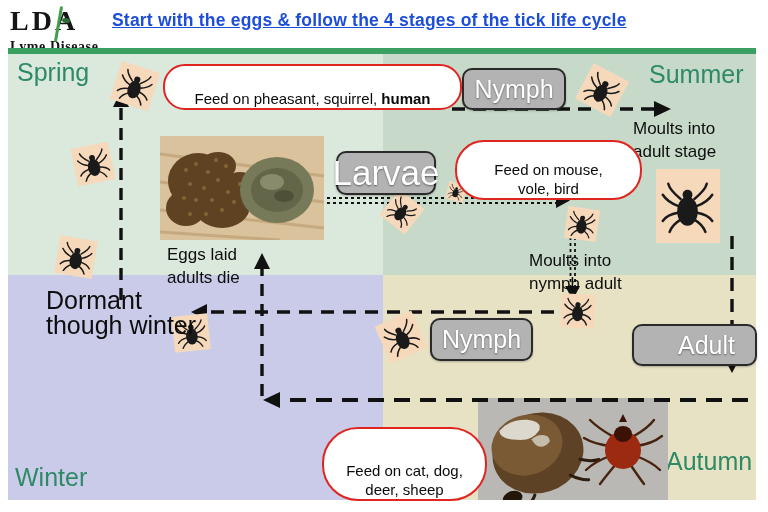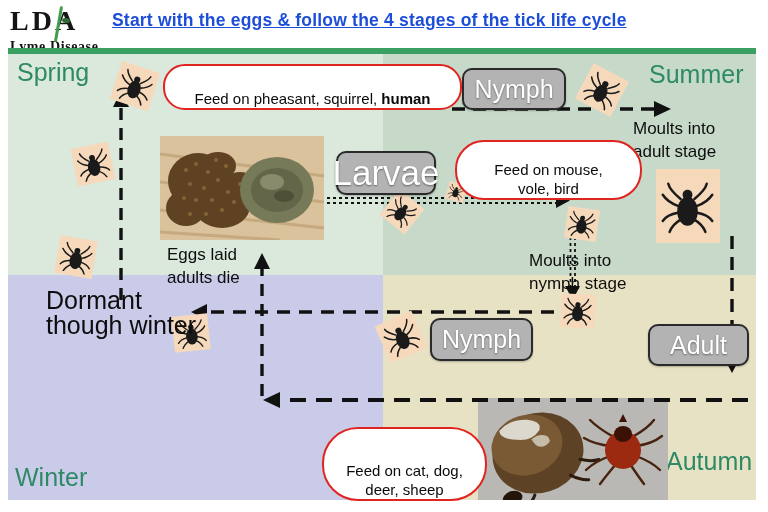--- a/index.html
+++ b/index.html
@@ -250,41 +250,41 @@
 
   <div class="tick" style="left:656px;top:169px;width:64px;height:74px;transform:none;">
       <svg viewBox="0 0 40 40">
         <use href="#tick-shape"></use>
       </svg>
     </div>
 
   <div class="stage-box" style="left:462px;top:68px;width:100px;height:38px;">Nymph</div>
   <div class="stage-box" style="left:336px;top:151px;width:96px;height:40px;font-size:35px;">Larvae</div>
   <div class="stage-box" style="left:430px;top:318px;width:99px;height:39px;">Nymph</div>
-  <div class="stage-box" style="left:648px;top:324px;width:97px;height:38px;">Adult</div>
+  <div class="stage-box" style="left:632px;top:324px;width:97px;height:38px;padding-left:24px;">Adult</div>
 
   <div class="feed-oval" style="left:163px;top:64px;width:295px;height:42px;border-radius:22px;">
     <div><span>Feed on pheasant, squirrel, </span><b>human</b></div>
   </div>
   <div class="feed-oval" style="left:455px;top:140px;width:183px;height:56px;border-radius:29px;">
     <div>Feed on mouse,</div>
     <div>vole, bird</div>
   </div>
   <div class="feed-oval" style="left:322px;top:427px;width:161px;height:70px;border-radius:36px;">
     <div>Feed on cat, dog,</div>
     <div>deer, sheep</div>
   </div>
 
   <div class="annot" style="left:633px;top:117px;">
     <div>Moults into</div>
     <div>adult stage</div>
   </div>
   <div class="annot" style="left:529px;top:249px;">
     <div>Moults into</div>
-    <div>nymph stage</div>
+    <div>nymph adult</div>
   </div>
   <div class="annot" style="left:167px;top:243px;">
     <div>Eggs laid</div>
     <div>adults die</div>
   </div>
   <div class="annot" style="left:46px;top:288px;font-size:25px;line-height:25px;">
     <div>Dormant</div>
     <div>though winter</div>
   </div>
 

